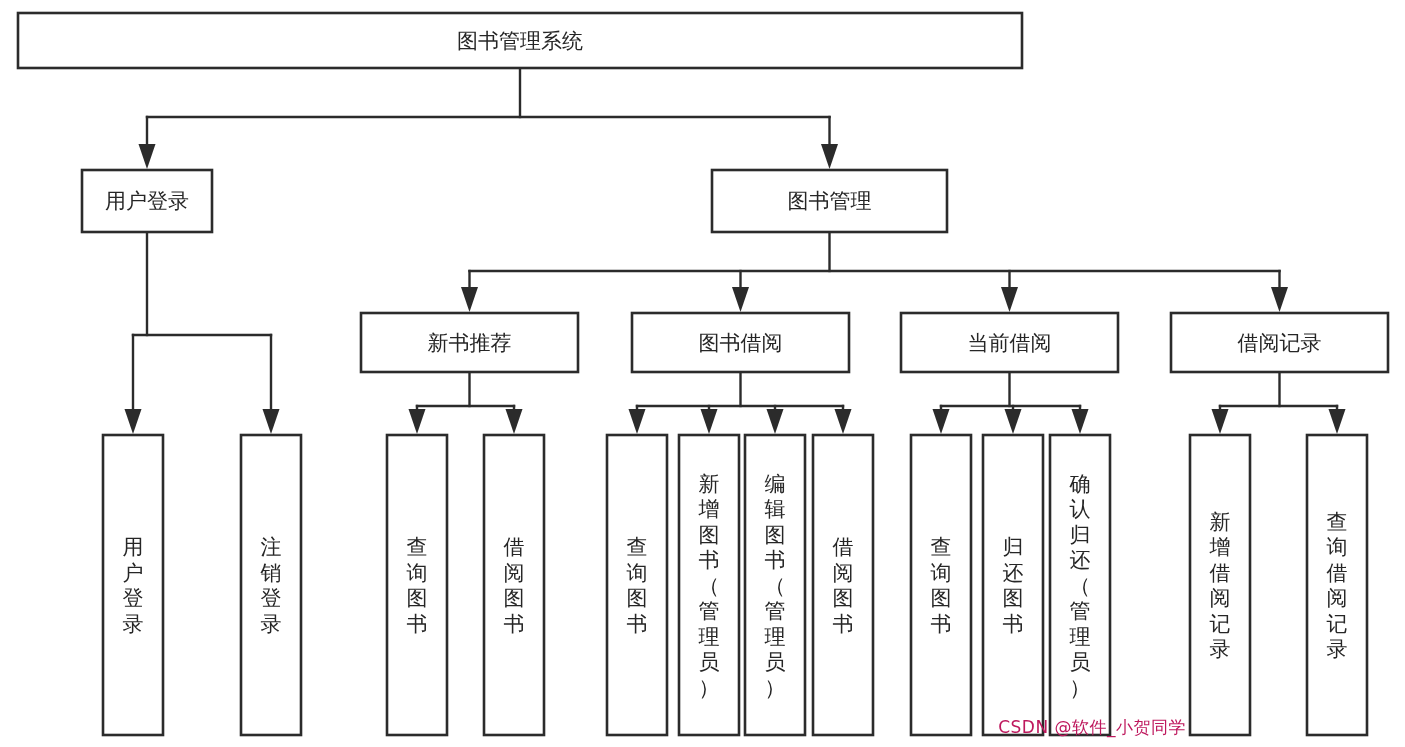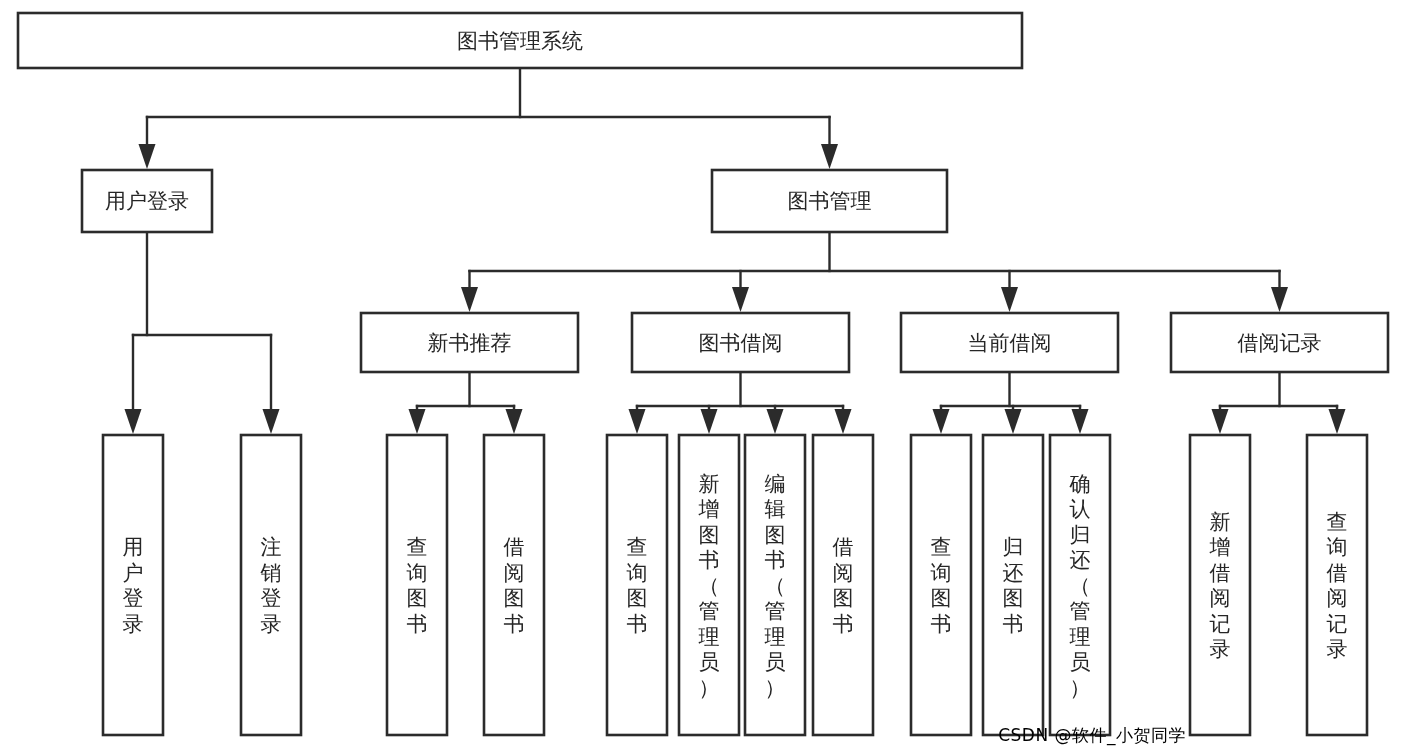--- a/index.html
+++ b/index.html
@@ -51,24 +51,24 @@
     fill: none;
     stroke-linecap: square;
   }
   .arrow-head {
     fill: #2b2b2b;
     stroke: none;
   }
   .watermark {
     position: absolute;
     right: 8px;
-    bottom: 0;
+    bottom: 8px;
     font-family: "DejaVu Sans", "Liberation Sans", sans-serif;
     font-size: 17px;
-    color: #000000;
+    color: #be185d;
     white-space: nowrap;
     letter-spacing: 0.5px;
     user-select: none;
   }
 </style>
 </head>
 <body>
 
 <div id="diagram-root">
   <svg id="tree-svg" viewBox="0 0 1405 747">

